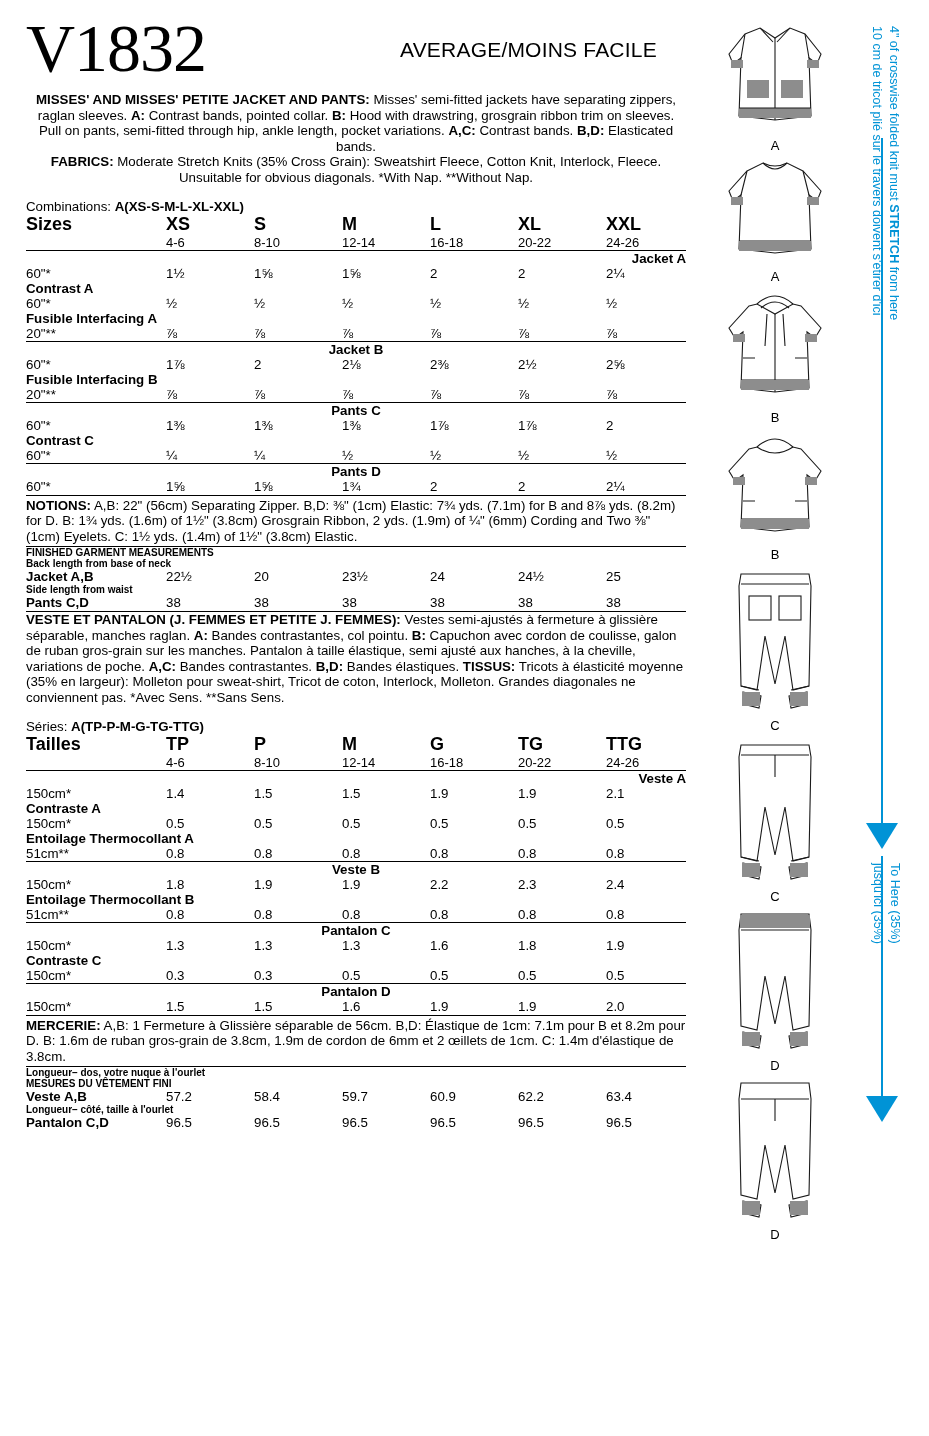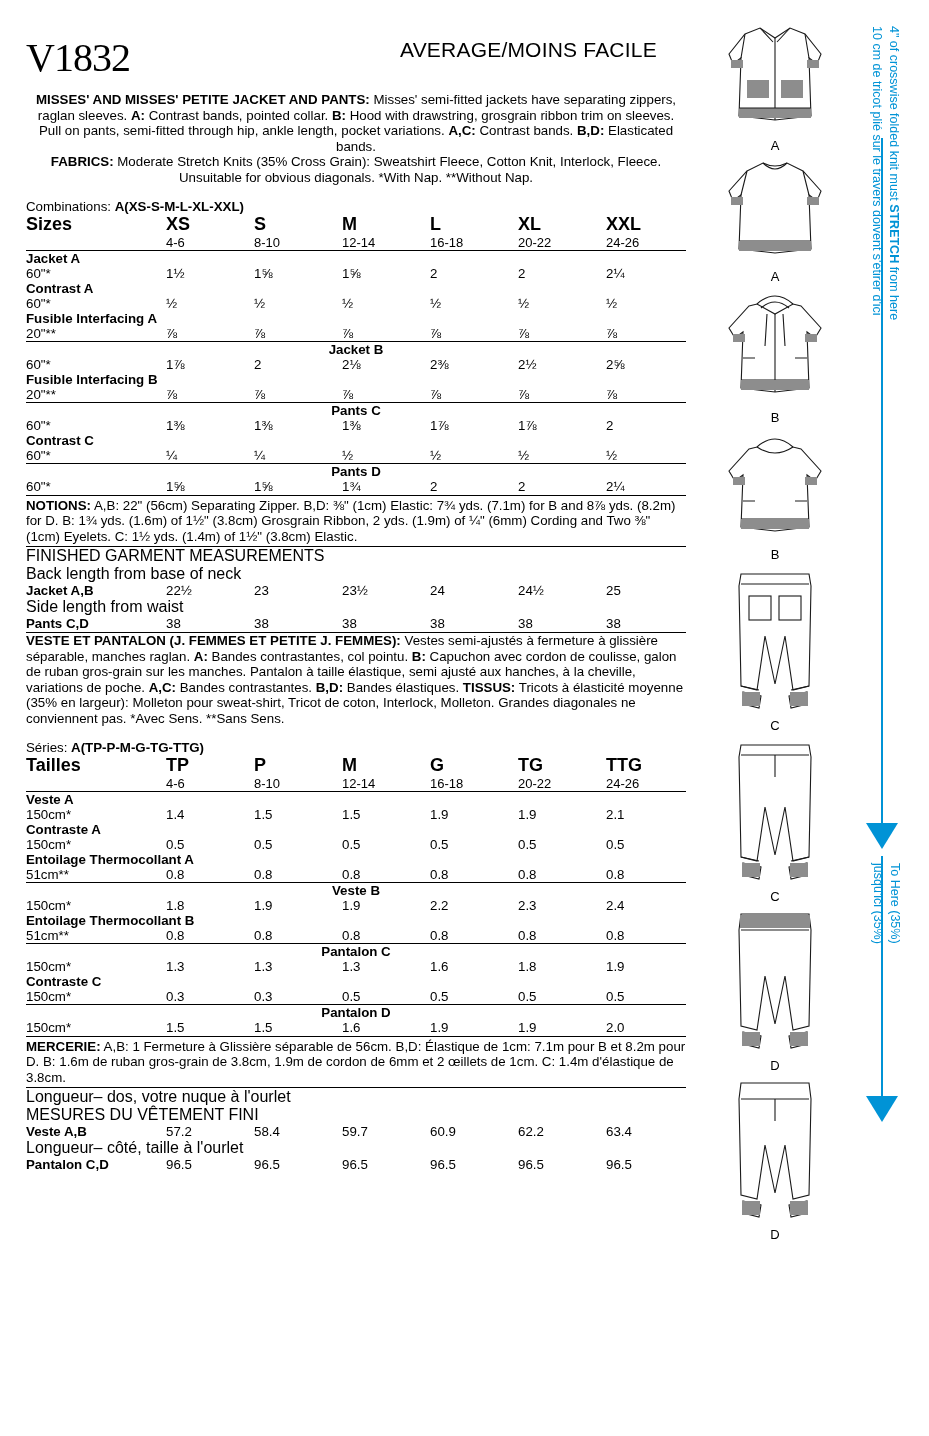--- a/index.html
+++ b/index.html
@@ -11,23 +11,22 @@
     color:#000;
     position:relative;
     overflow:hidden;
   }
   .page { position:relative; width:929px; height:1436px; }
 
   
   .pattern-number {
     position:absolute; left:26px; top:14px;
     font-family:"Liberation Serif", serif;
-    font-size:40px; font-weight:400; letter-spacing:-1px;
+    font-size:68px; font-weight:400; letter-spacing:-1px;
     line-height:1;
-    margin-top:24px;
   }
   .difficulty {
     position:absolute; left:400px; top:38px;
     font-size:21px; font-weight:400; letter-spacing:0.2px;
   }
 
   
   .left-col {
     position:absolute; left:26px; top:92px; width:660px;
   }
@@ -41,38 +40,38 @@
     font-size:13.3px;
   }
 
   
   table.yard {
     width:660px; border-collapse:collapse; font-size:13.3px;
   }
   table.yard td { padding:0; vertical-align:bottom; }
   .hdr-row td { font-weight:bold; font-size:18px; padding-bottom:0px;}
   .sub-row td { font-size:13px; padding-bottom:1px; }
-  .rule { border-top:1.6px solid #000; }
+  .rule { border-top:1.6px solid #000;text-align:right; }
   .thinrule { border-top:1px solid #000;text-align:center; }
   .lbl { font-weight:bold; font-size:13.3px; white-space:nowrap;}
   .wid { font-size:13.3px; }
   .val { font-size:13.3px; }
 
   .c1 { width:140px; }
   .c2 { width:88px; }
   .c3 { width:88px; }
   .c4 { width:88px; }
   .c5 { width:88px; }
   .c6 { width:88px; }
   .c7 { width:80px; }
 
   .notions {
     font-size:13.3px; line-height:15.5px; margin-top:2px;
   }
-  .section-title { font-weight:normal; font-size:16px; }
+  .section-title { font-weight:bold; font-size:10px; }
 
   .fr { font-size:13.3px; line-height:15.6px; }
 
   
   .illus-col {
     position:absolute; left:700px; top:20px; width:150px;
   }
   .illus { position:relative; margin-bottom:4px; text-align:center; }
   .illus svg { display:block; margin:0 auto; }
   .illus .cap { font-size:13px; margin-top:0px; }
@@ -276,21 +275,21 @@
     </div>
 
     <div style="border-top:1.6px solid #000; margin-top:2px;"></div>
     <div class="section-title">FINISHED GARMENT MEASUREMENTS</div>
     <div class="section-title">Back length from base of neck</div>
     <table class="yard">
       <tbody>
           <tr>
         <td class="c1 lbl">Jacket A,B</td>
         <td class="c2 val">22½</td>
-        <td class="c3 val">23</td>
+        <td class="c3 val">20</td>
         <td class="c4 val">23½</td>
         <td class="c5 val">24</td>
         <td class="c6 val">24½</td>
         <td class="c7 val">25</td>
       </tr>
     </tbody>
       </table>
     <div class="section-title">Side length from waist</div>
     <table class="yard">
       <tbody>

